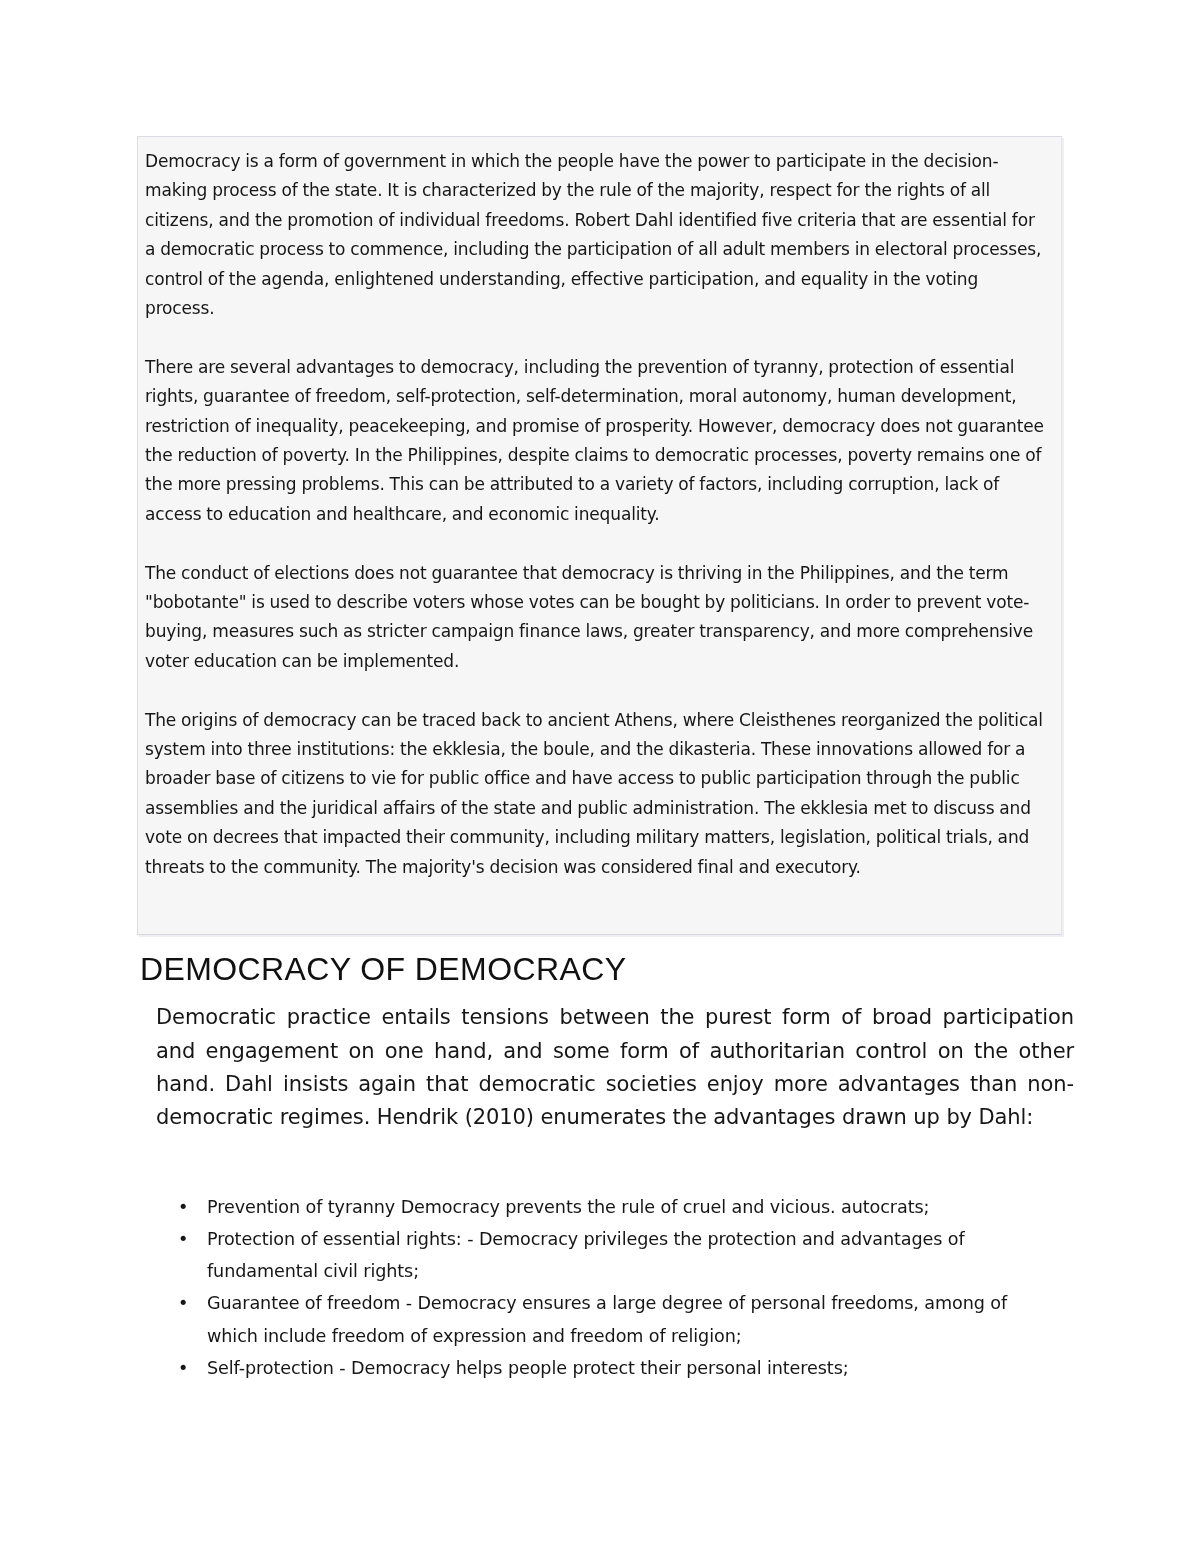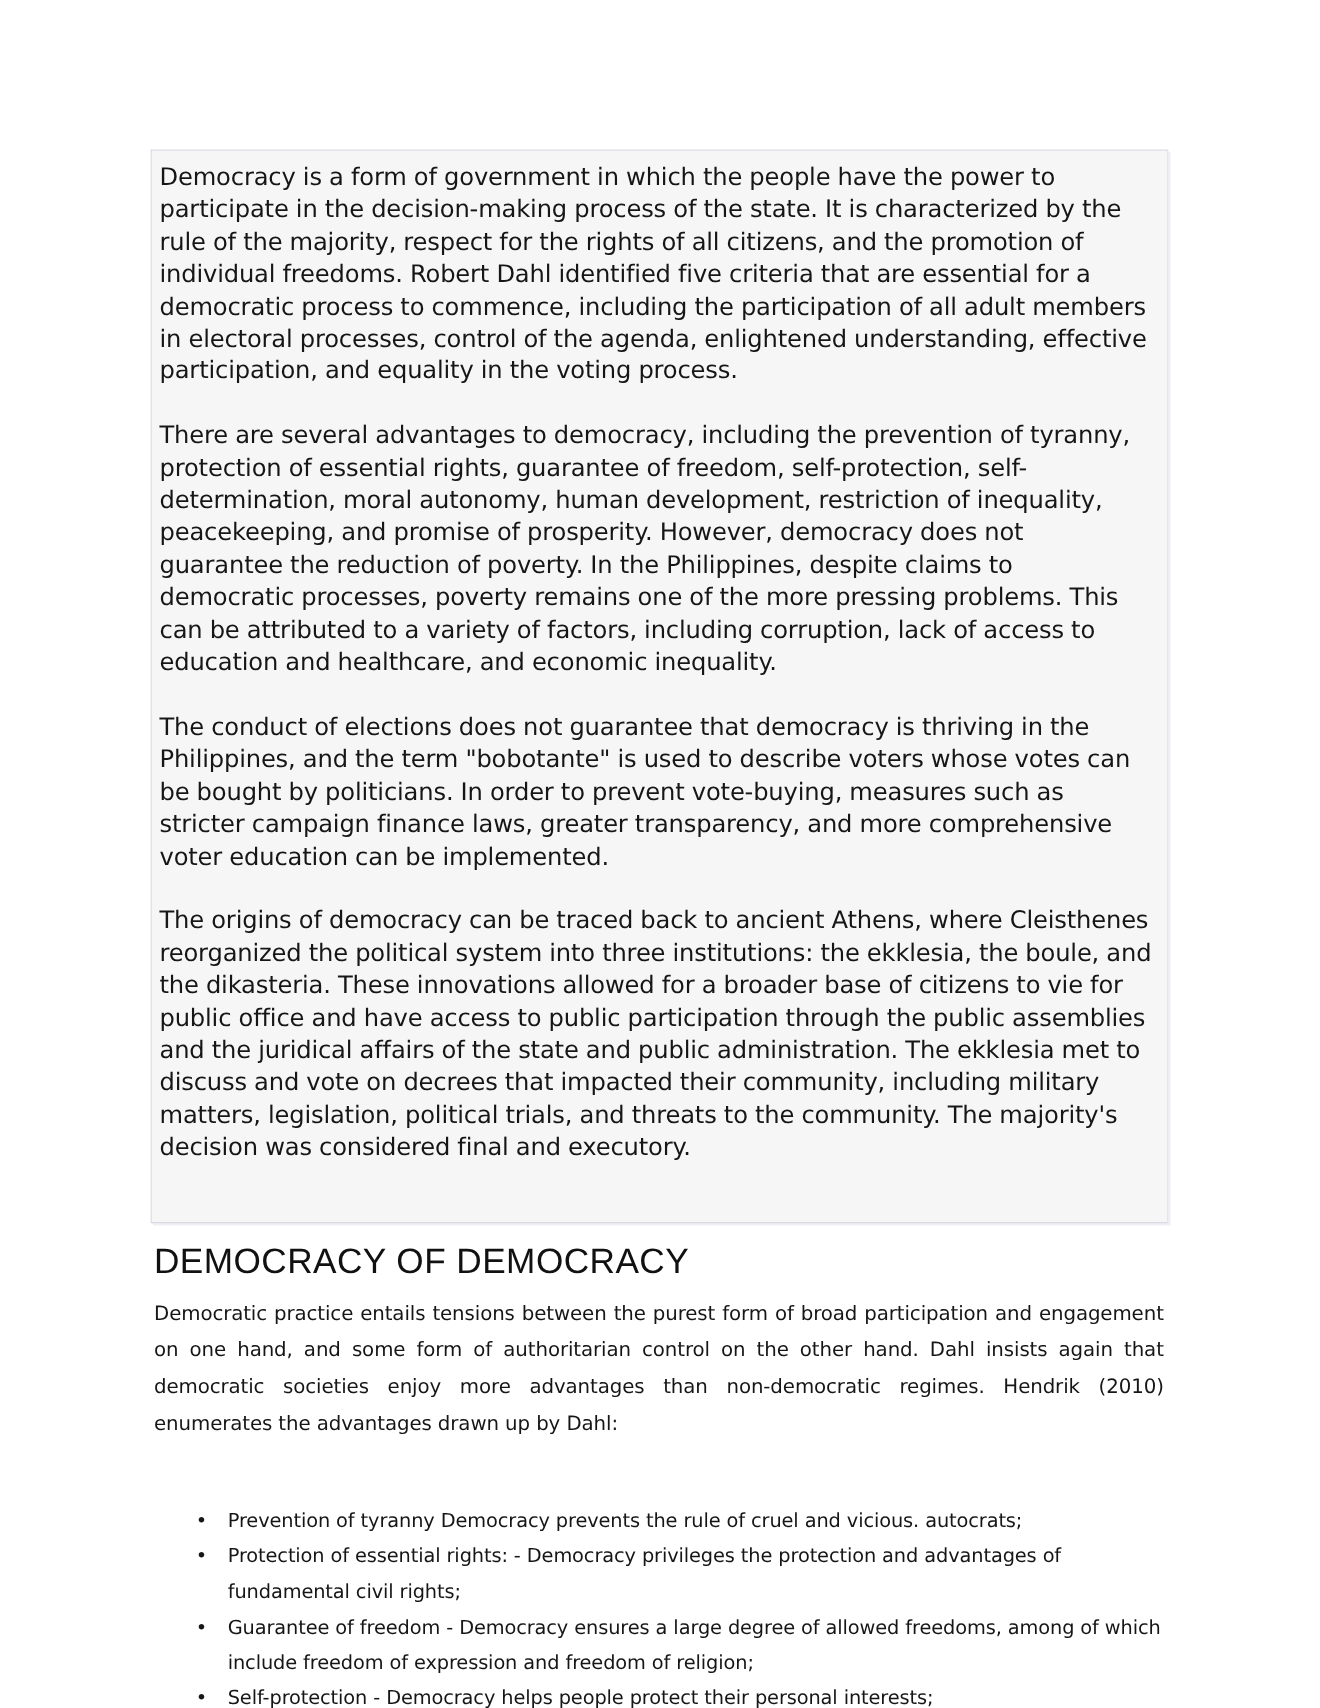--- a/index.html
+++ b/index.html
@@ -42,21 +42,21 @@
     border: 1px solid #dcdce4;
     border-right-color: #e4e4ec;
     border-bottom-color: #d6d6e0;
     box-shadow: 2px 2px 0 0 #eeeef3;
     padding: 10px 14px 52px 7px;
   }
 
   .quote-box p {
     margin: 0;
     font-family: "DejaVu Sans", sans-serif;
-    font-size: 22px;
+    font-size: 17px;
     line-height: 29.4px;
     letter-spacing: -0.15px;
     color: #161616;
     text-align: left;
     word-spacing: -0.3px;
   }
   .quote-box p + p {
     margin-top: 29.4px;
   }
 
@@ -66,24 +66,24 @@
     font-family: "Liberation Sans", sans-serif;
     font-weight: 400;
     font-size: 32px;
     line-height: 40px;
     letter-spacing: 0.4px;
     color: #111111;
   }
 
   
   .intro-para {
-    margin: 12px 0 0 0;
+    margin: 12px 0 0 16px;
     width: 918px;
     font-family: "DejaVu Sans", sans-serif;
-    font-size: 18px;
+    font-size: 21px;
     line-height: 33.4px;
     letter-spacing: -0.1px;
     text-align: justify;
     text-justify: inter-word;
     color: #161616;
   }
 
   
   .advantage-list {
     list-style: none;
@@ -132,21 +132,21 @@
       <li>
         <span class="bullet-glyph">•</span>
         <span>Prevention of tyranny Democracy prevents the rule of cruel and vicious. autocrats;</span>
       </li>
       <li>
         <span class="bullet-glyph">•</span>
         <span>Protection of essential rights: - Democracy privileges the protection and advantages of fundamental civil rights;</span>
       </li>
       <li>
         <span class="bullet-glyph">•</span>
-        <span>Guarantee of freedom - Democracy ensures a large degree of allowed freedoms, among of which include freedom of expression and freedom of religion;</span>
+        <span>Guarantee of freedom - Democracy ensures a large degree of personal freedoms, among of which include freedom of expression and freedom of religion;</span>
       </li>
       <li>
         <span class="bullet-glyph">•</span>
         <span>Self-protection - Democracy helps people protect their personal interests;</span>
       </li>
     </ul>
 
   </div>
 </div>
 

